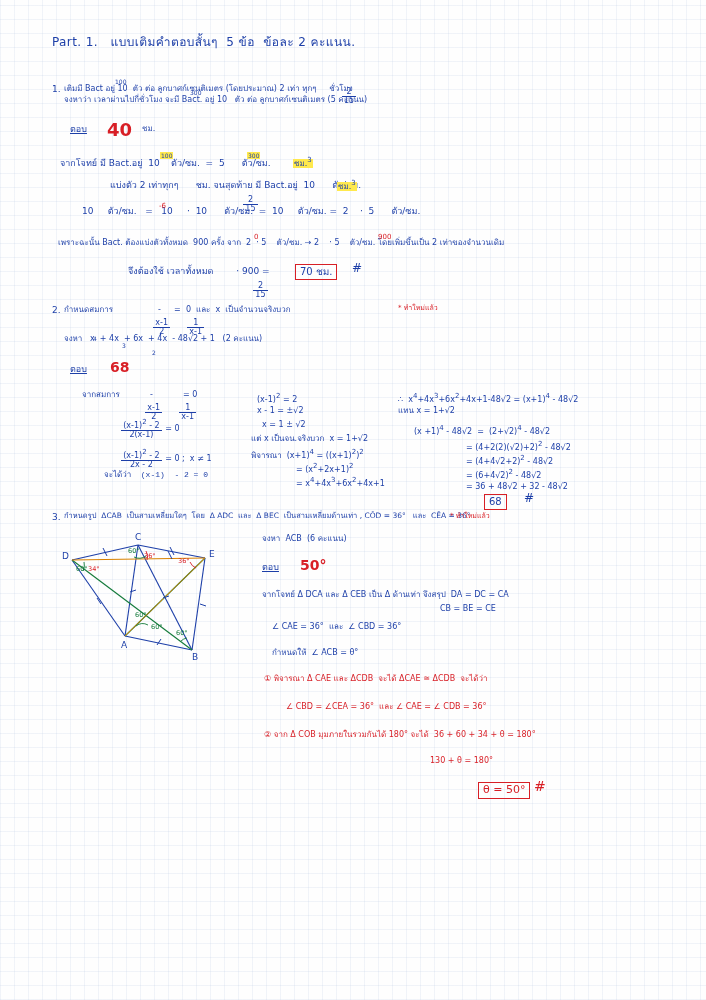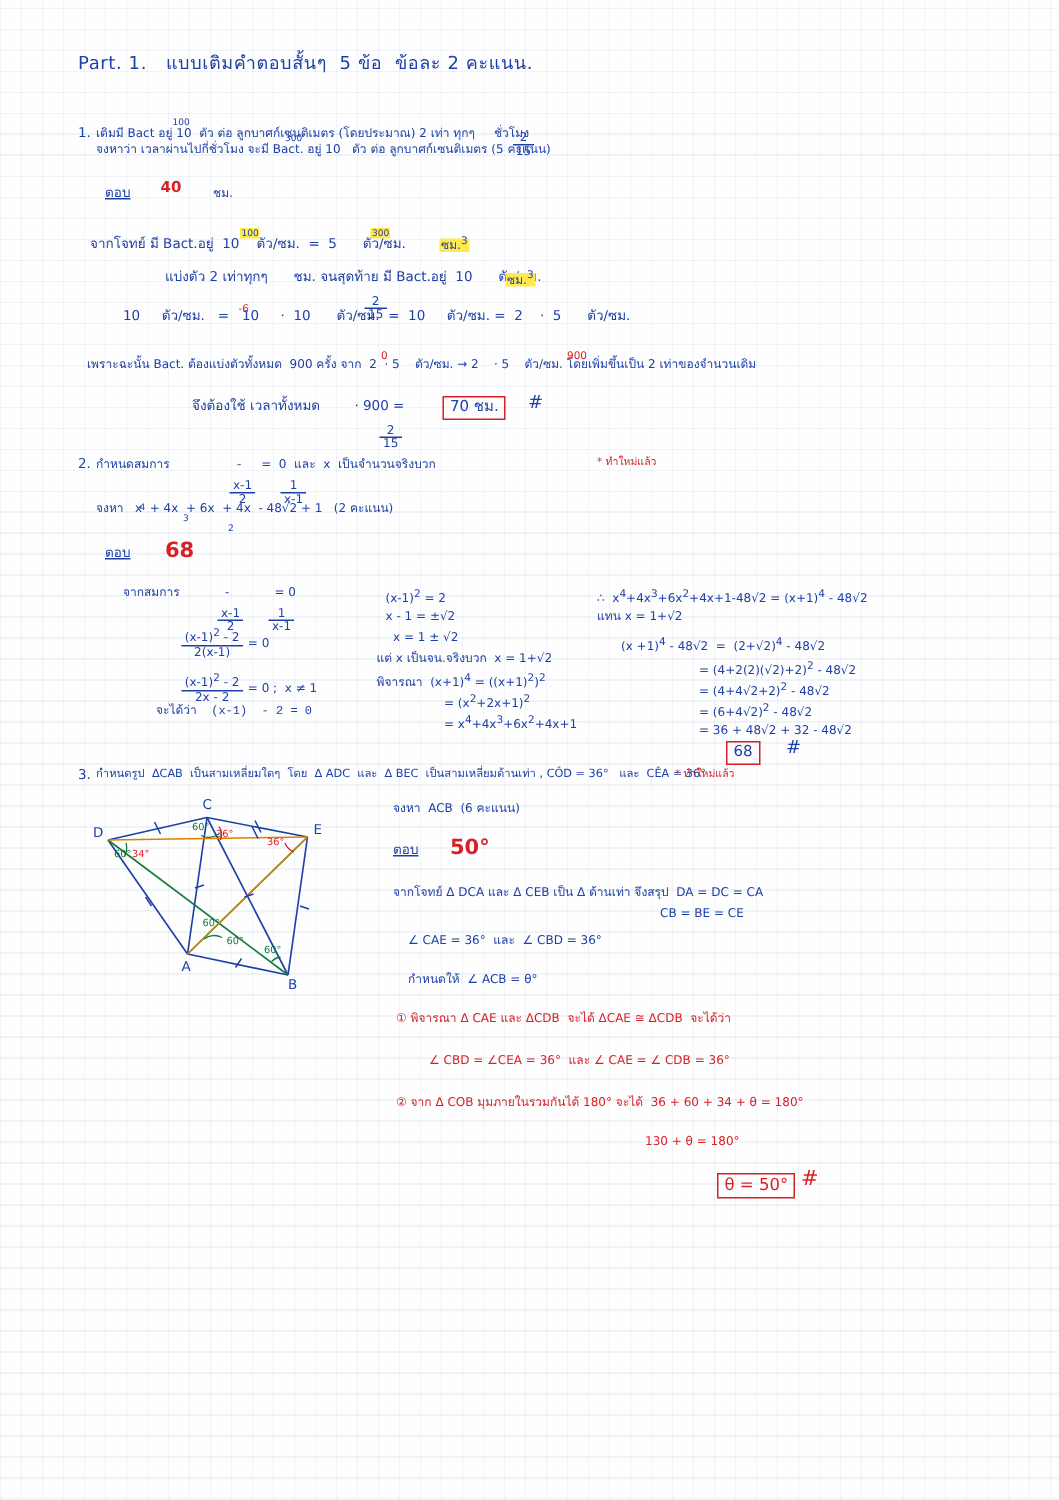--- a/index.html
+++ b/index.html
@@ -71,21 +71,21 @@
   <div class="ink blue" style="left:52px; top:84px; font-size:9px;">1.</div>
   <div class="ink blue" style="left:64px; top:84px; font-size:8px;">เติมมี Bact อยู่ 10  ตัว ต่อ ลูกบาศก์เซนติเมตร (โดยประมาณ) 2 เท่า ทุกๆ     ชั่วโมง</div>
   <div class="ink blue" style="left:115px; top:79px; font-size:6px;">100</div>
   <div class="ink blue" style="left:332px; top:80px; font-size:7px;">
     <span class="frac"><span class="num">2</span><span class="den">15</span></span>
   </div>
   <div class="ink blue" style="left:64px; top:95px; font-size:8px;">จงหาว่า เวลาผ่านไปกี่ชั่วโมง จะมี Bact. อยู่ 10   ตัว ต่อ ลูกบาศก์เซนติเมตร (5 คะแนน)</div>
   <div class="ink blue" style="left:190px; top:90px; font-size:6px;">300</div>
 
   <div class="ink blue uline" style="left:70px; top:124px; font-size:9px;">ตอบ</div>
-  <div class="ink red" style="left:107px; top:120px; font-size:10px; font-weight:bold;">40</div>
+  <div class="ink red" style="left:107px; top:120px; font-size:18px; font-weight:bold;">40</div>
   <div class="ink blue" style="left:142px; top:124px; font-size:8px;">ชม.</div>
 
   <div class="ink blue" style="left:60px; top:158px; font-size:9px;">จากโจทย์ มี Bact.อยู่  10    ตัว/ซม.  =  5      ตัว/ซม.</div>
   <div class="ink" style="left:160px; top:153px; font-size:6px;"><span class="hl-yellow blue">100</span></div>
   <div class="ink" style="left:247px; top:153px; font-size:6px;"><span class="hl-yellow blue">300</span></div>
   <div class="ink" style="left:293px; top:156px; font-size:8px;"><span class="hl-yellow blue">ซม.<span class="sup">3</span></span></div>
 
   <div class="ink blue" style="left:110px; top:180px; font-size:9px;">แบ่งตัว 2 เท่าทุกๆ      ชม. จนสุดท้าย มี Bact.อยู่  10      ตัว/ซม.</div>
   <div class="ink blue" style="left:222px; top:177px;">
     <span class="frac"><span class="num">2</span><span class="den">15</span></span>

